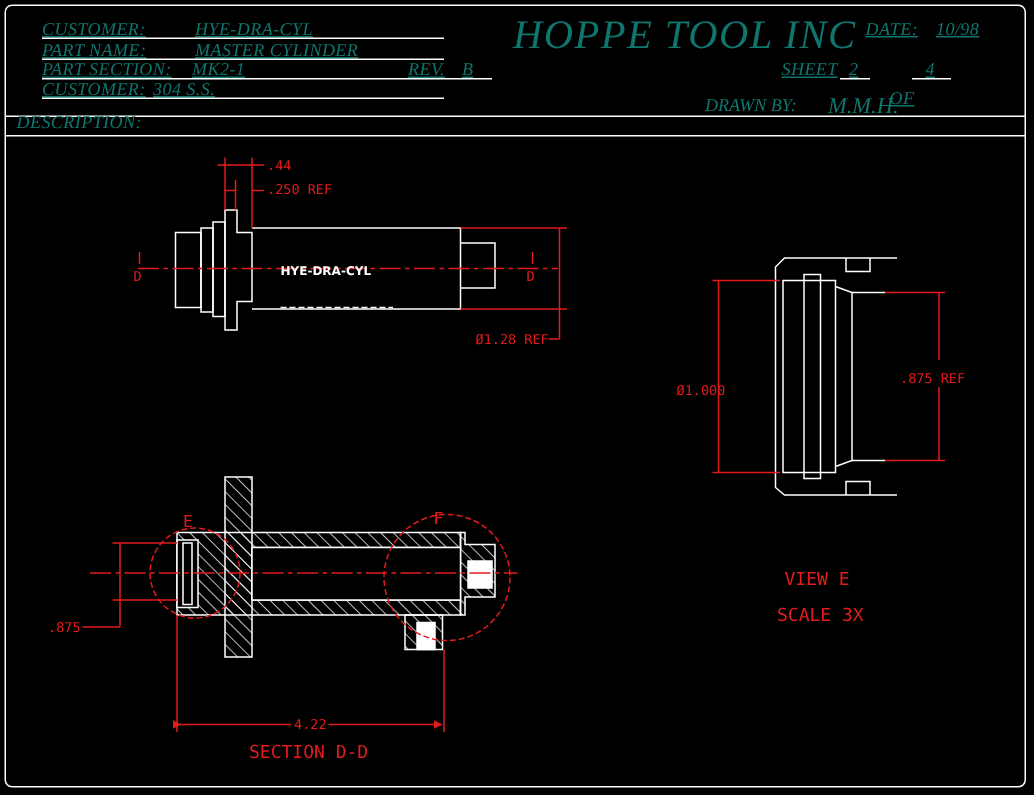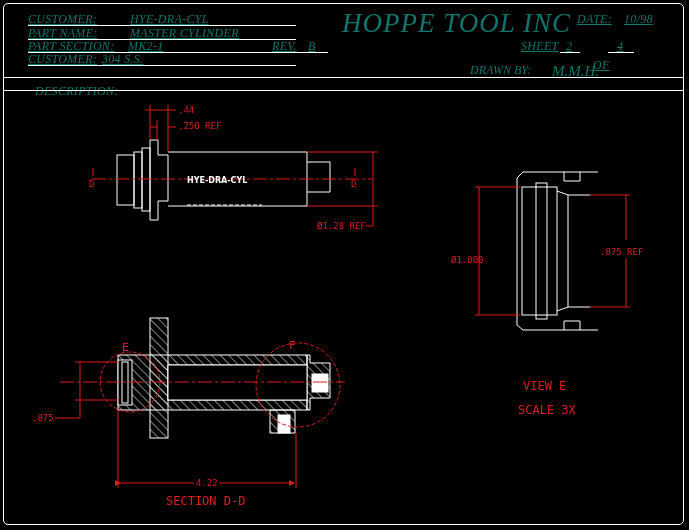--- a/index.html
+++ b/index.html
@@ -43,21 +43,21 @@
 <div class="tb lbl" style="left:521px;top:39px;">SHEET</div>
 <div class="tb lbl" style="left:566px;top:39px;">2</div>
 <div class="tb lbl" style="left:593px;top:39px;margin-top:19px;">OF</div>
 <div class="tb lbl" style="left:617px;top:39px;">4</div>
 <div class="uline" style="left:560px;top:52px;width:20px;"></div>
 <div class="uline" style="left:608px;top:52px;width:26px;"></div>
 <div class="tb" style="left:470px;top:63px;font-size:12px;">DRAWN BY:</div>
 <div class="tb" style="left:552px;top:63px;font-size:15px;">M.M.H.</div>
 
 <div class="hline" style="top:77px;"></div>
-<div class="tb lbl" style="left:11px;top:84px;text-decoration:none;margin-left:24px;">DESCRIPTION:</div>
+<div class="tb lbl" style="left:11px;top:74px;text-decoration:none;">DESCRIPTION:</div>
 <div class="hline" style="top:90px;"></div>
 
 <svg width="689" height="530" viewBox="0 0 689 530">
   <defs>
     <pattern id="hatch" width="6" height="6" patternUnits="userSpaceOnUse" patternTransform="rotate(-45)">
       <line x1="0" y1="0" x2="0" y2="6" stroke="#fff" stroke-width="1"></line>
     </pattern>
     <marker id="arr" markerWidth="6" markerHeight="6" refX="5" refY="3" orient="auto">
       <path d="M0,0 L6,3 L0,6 z" fill="#e31b1b"></path>
     </marker>

